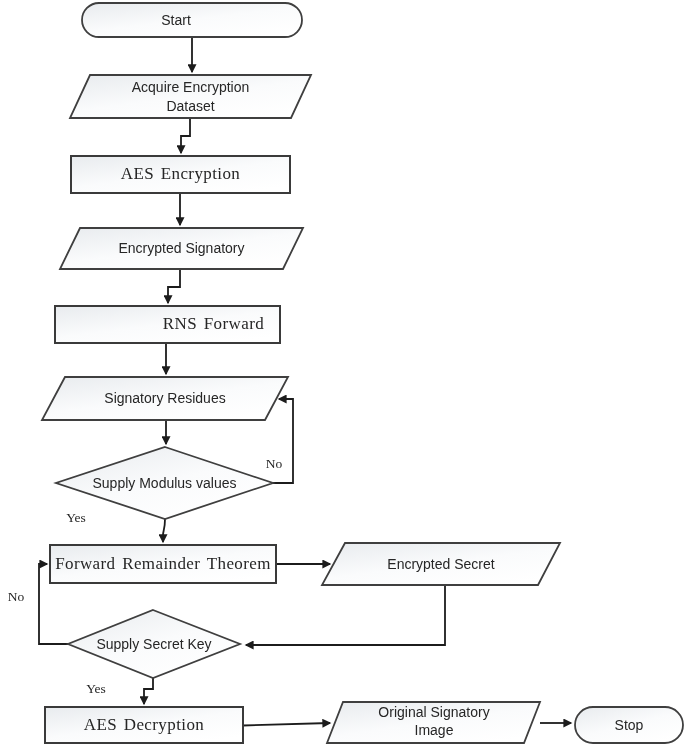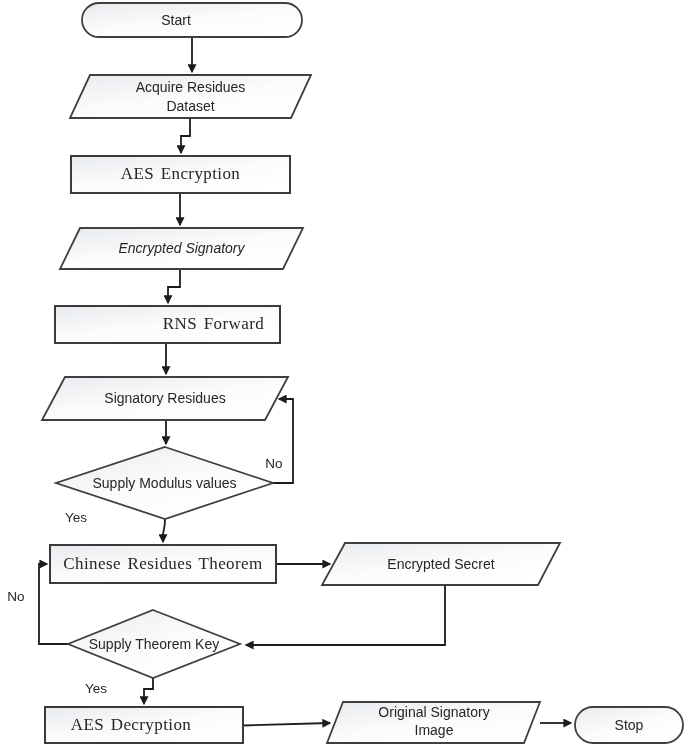--- a/index.html
+++ b/index.html
@@ -38,20 +38,21 @@
     font-size: 17px;
     letter-spacing: 0.4px;
     word-spacing: 2px;
   }
   .edge-label {
     position: absolute;
     font-size: 13.5px;
     color: #262626;
     text-align: center;
     pointer-events: none;
+    font-family: Liberation Serif, serif;
   }
   .shape {
     stroke: #3f3f3f;
     stroke-width: 1.8;
     fill: url(#shapeGrad);
   }
   .shape-rect {
     stroke: #3a3a3a;
     stroke-width: 2;
     fill: url(#shapeGrad);
@@ -104,39 +105,39 @@
     <rect class="shape-rect" x="50" y="545" width="226" height="38"></rect>
     <path class="shape" d="M345,543 L560,543 L538,585 L322,585 Z"></path>
     <path class="shape" d="M153,610 L240,644 L153,678 L68,644 Z"></path>
     <rect class="shape-rect" x="45" y="707" width="198" height="36"></rect>
     <path class="shape" d="M343,702 L540,702 L524,743 L327,743 Z"></path>
     <rect class="shape" x="575" y="707" width="108" height="36" rx="18" ry="18"></rect>
   </svg>
 
   <div class="node-label sans14" style="left:82px;top:3px;width:188px;height:34px;border-radius:12px;">Start</div>
 
-  <div class="node-label sans14" style="left:120px;top:75px;width:141px;height:43px;">Acquire Residues Dataset</div>
+  <div class="node-label sans14" style="left:120px;top:75px;width:141px;height:43px;">Acquire Encryption Dataset</div>
 
   <div class="node-label serif16" style="left:71px;top:156px;width:219px;height:37px;">AES Encryption</div>
 
-  <div class="node-label sans14" style="left:60px;top:228px;width:243px;height:41px;font-style:italic;">Encrypted Signatory</div>
+  <div class="node-label sans14" style="left:60px;top:228px;width:243px;height:41px;">Encrypted Signatory</div>
 
   <div class="node-label serif16" style="left:55px;top:306px;width:225px;height:37px;padding-left:46px;">RNS Forward</div>
 
   <div class="node-label sans14" style="left:56px;top:447px;width:217px;height:72px;">Supply Modulus values</div>
 
   <div class="node-label sans14" style="left:42px;top:377px;width:246px;height:43px;">Signatory Residues</div>
 
-  <div class="node-label serif16" style="left:50px;top:545px;width:226px;height:38px;">Chinese Residues Theorem</div>
+  <div class="node-label serif16" style="left:50px;top:545px;width:226px;height:38px;">Forward Remainder Theorem</div>
 
   <div class="node-label sans14" style="left:322px;top:543px;width:238px;height:42px;">Encrypted Secret</div>
 
-  <div class="node-label sans14" style="left:68px;top:610px;width:172px;height:68px;">Supply Theorem Key</div>
+  <div class="node-label sans14" style="left:68px;top:610px;width:172px;height:68px;">Supply Secret Key</div>
 
-  <div class="node-label serif16" style="left:32px;top:707px;width:198px;height:36px;">AES Decryption</div>
+  <div class="node-label serif16" style="left:45px;top:707px;width:198px;height:36px;">AES Decryption</div>
 
   <div class="node-label sans14" style="left:368px;top:702px;width:132px;height:38px;">Original Signatory Image</div>
 
   <div class="node-label sans14" style="left:575px;top:707px;width:108px;height:36px;text-align:center;">Stop</div>
 
   <div class="edge-label" style="left:257px;top:456px;width:34px;">No</div>
   <div class="edge-label" style="left:58px;top:510px;width:36px;">Yes</div>
   <div class="edge-label" style="left:1px;top:589px;width:30px;">No</div>
   <div class="edge-label" style="left:78px;top:681px;width:36px;">Yes</div>
 

